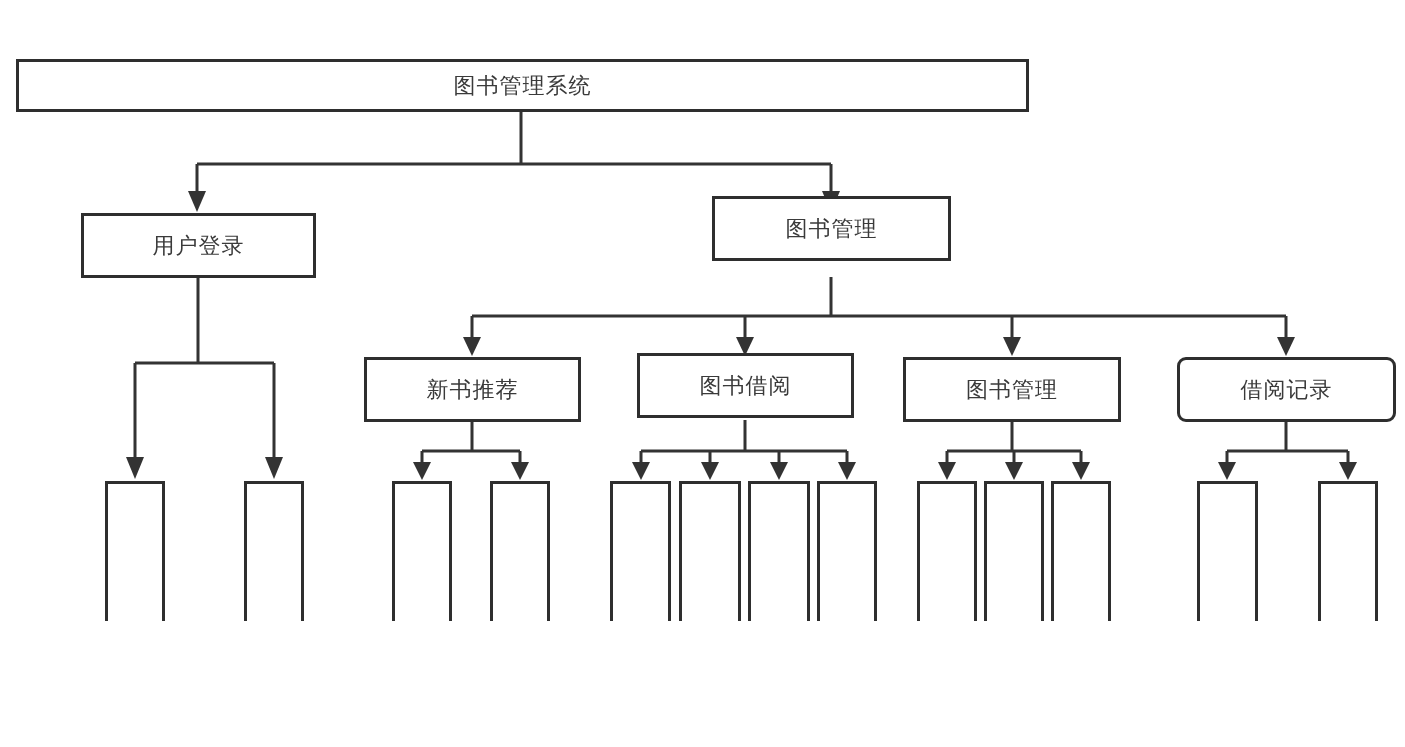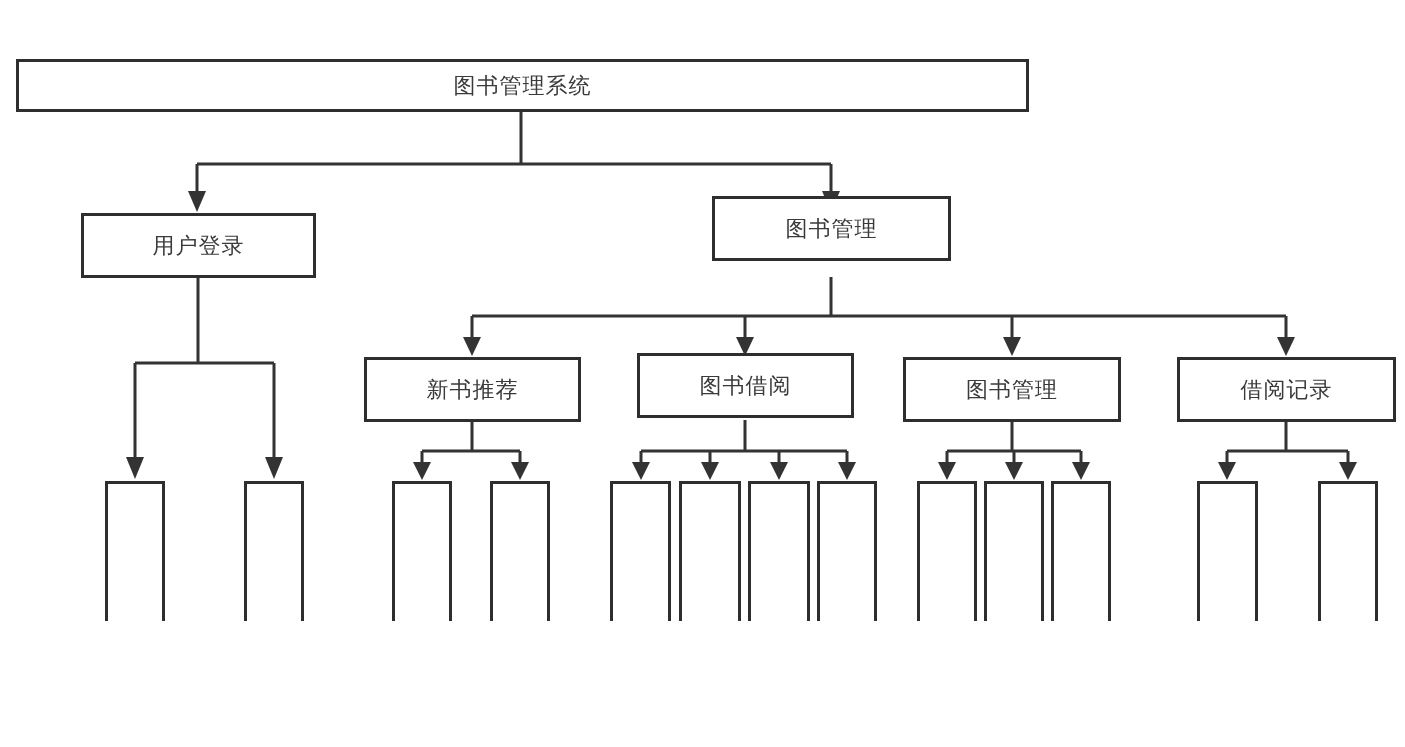--- a/index.html
+++ b/index.html
@@ -129,21 +129,21 @@
 
   <div class="hnode" style="left:364px;top:313px;width:217px;height:65px;justify-content:center;">
     <span>新书推荐</span>
   </div>
   <div class="hnode" style="left:637px;top:309px;width:217px;height:65px;">
     <span>图书借阅</span>
   </div>
   <div class="hnode" style="left:903px;top:313px;width:218px;height:65px;">
     <span>图书管理</span>
   </div>
-  <div class="hnode" style="left:1177px;top:313px;width:219px;height:65px;">
+  <div class="hnode" style="left:1177px;top:313px;width:219px;height:65px;border-radius:9px;">
     <span>借阅记录</span>
   </div>
 
   <div class="vnode" style="left:105px;width:60px;">
     <span class="vtext">用户登录</span>
   </div>
   <div class="vnode" style="left:244px;width:60px;">
     <span class="vtext">注销登录</span>
   </div>
 

